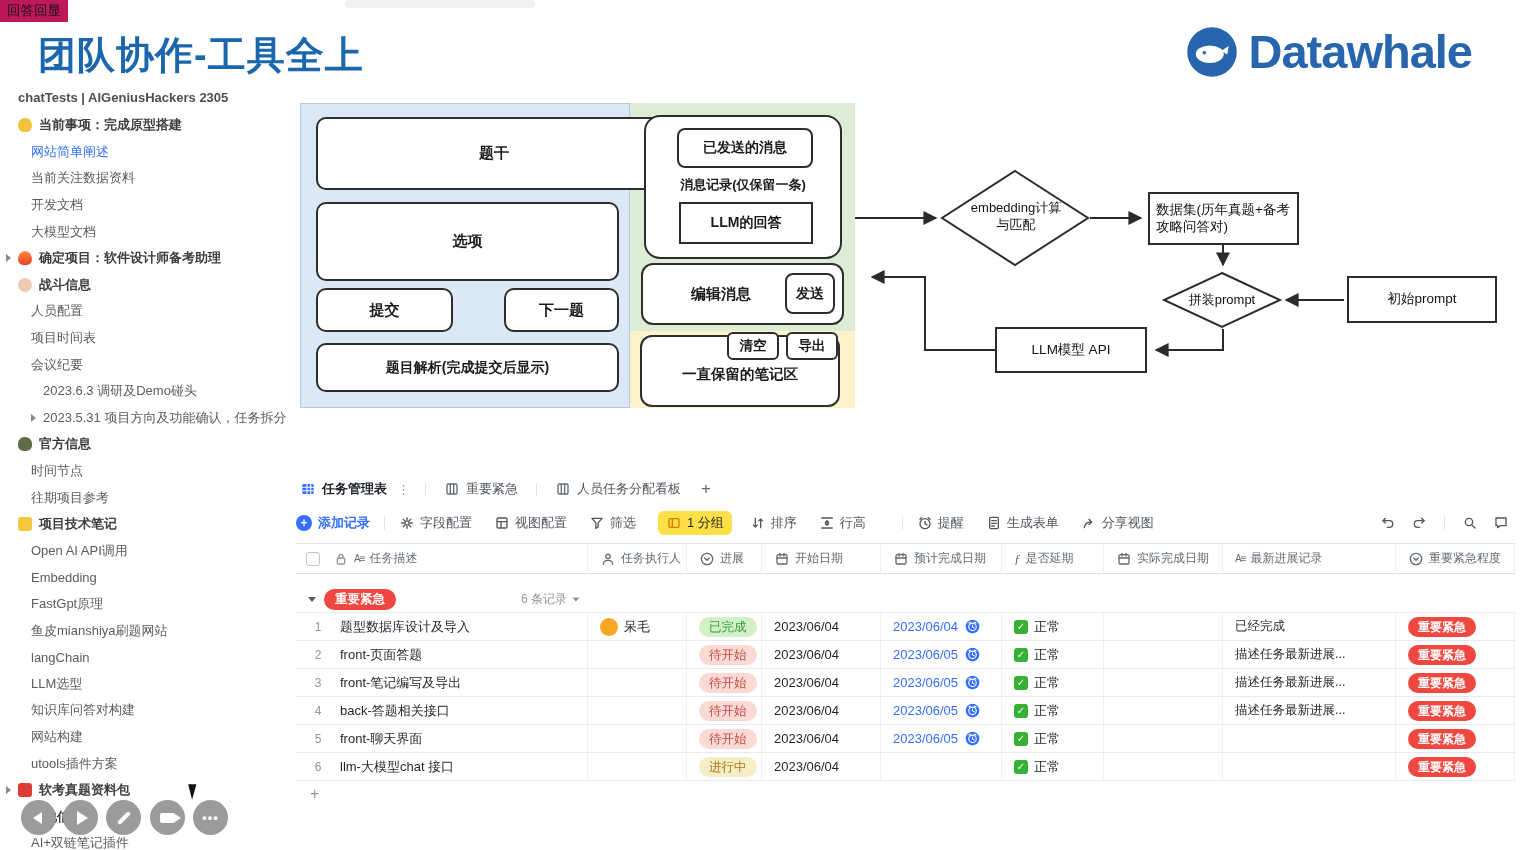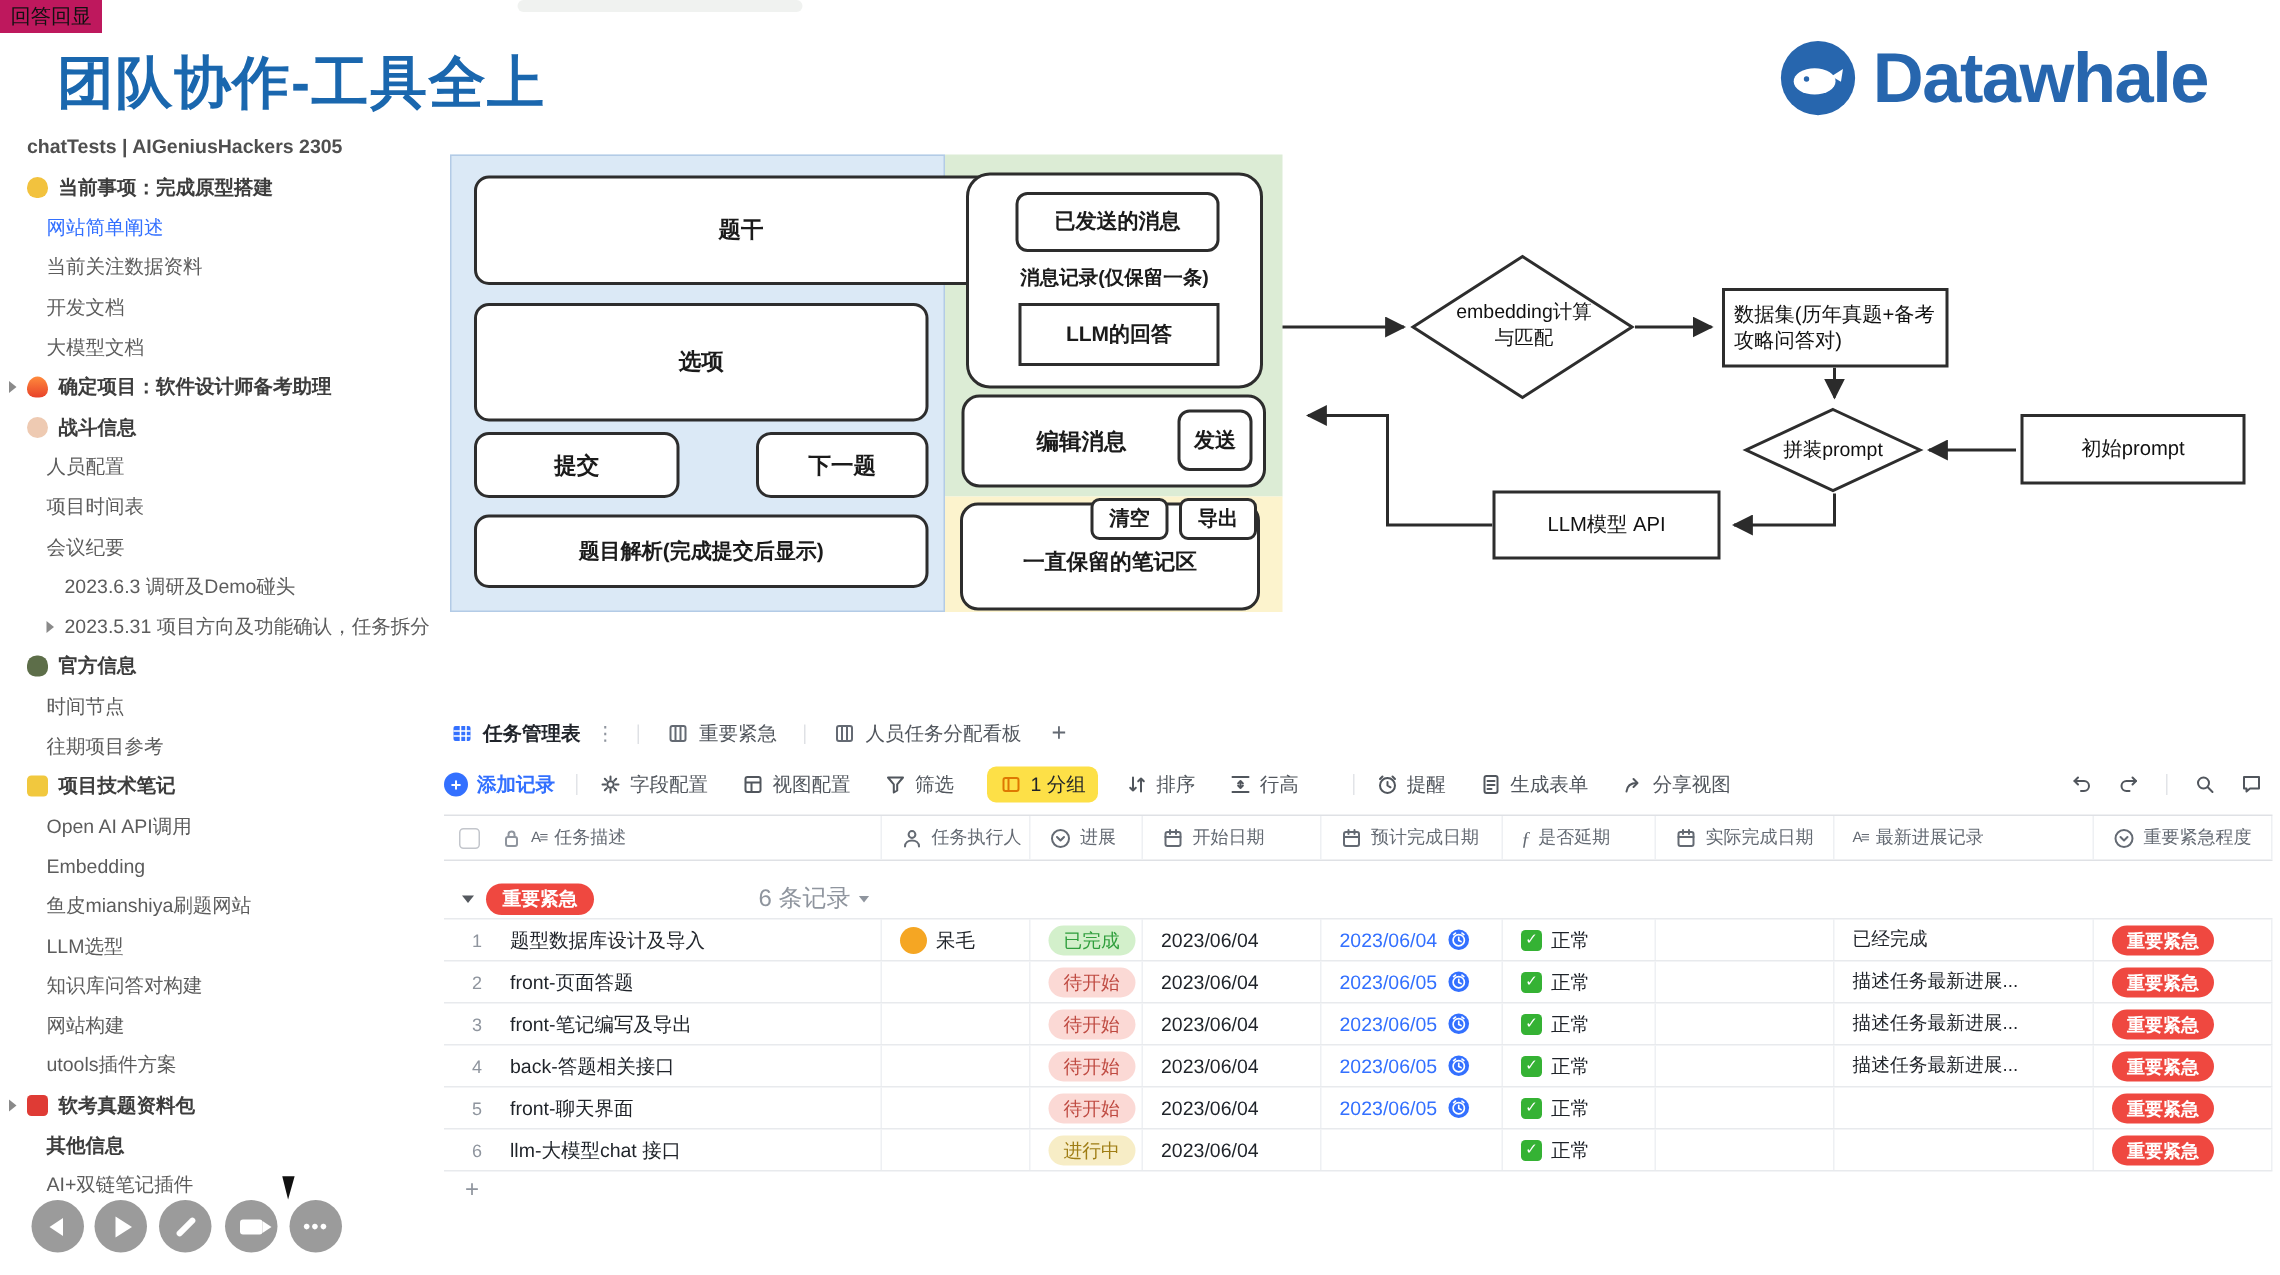--- a/index.html
+++ b/index.html
@@ -89,21 +89,21 @@
   #grid{position:absolute;left:296px;top:543px;width:1219px;font-size:13px;color:#1f2329}
   .hrow{display:grid;height:31px;border-top:1px solid #dfe1e5;border-bottom:1px solid #dfe1e5;color:#646a73;font-size:12px}
   .hcell{display:flex;align-items:center;gap:5px;padding-left:12px;border-right:1px solid #eef0f3;overflow:hidden;white-space:nowrap}
   .hcell.first{padding-left:10px}
   .checkbox{width:14px;height:14px;border:1.5px solid #c3c6cc;border-radius:3px;background:#fff;flex:none;cursor:pointer}
   .spacer{height:12px}
   .grow{position:relative;display:flex;align-items:center;height:27px;border-bottom:1px solid #e8eaed}
   .grp-first{width:292px;height:100%;display:flex;align-items:center;gap:8px;padding-left:12px;position:relative}
   .caret-d{width:0;height:0;border-top:5px solid #55595f;border-left:4.5px solid transparent;border-right:4.5px solid transparent;cursor:pointer}
   .grp-pill{background:#ef4840;color:#fff;font-size:12.5px;font-weight:700;height:21px;line-height:21px;border-radius:11px;padding:0 11px}
-  .grp-count{position:absolute;right:8px;display:flex;align-items:center;gap:5px;color:#8f959e;font-size:16px;cursor:pointer}
+  .grp-count{position:absolute;right:8px;display:flex;align-items:center;gap:5px;color:#8f959e;font-size:12px;cursor:pointer}
   .grp-count .caret-d{border-top-color:#8f959e;transform:scale(.85)}
   .trow{display:grid;height:28px;border-bottom:1px solid #e8eaed}
   .tcell{display:flex;align-items:center;padding-left:12px;border-right:1px solid #eef0f3;overflow:hidden;white-space:nowrap}
   .tcell.first{padding-left:0}
   .rownum{width:44px;text-align:center;color:#8f959e;font-size:12px;flex:none}
   .pill{height:20px;line-height:20px;border-radius:10px;padding:0 10px;font-size:12.5px}
   .pill.done{background:#d3f0cb;color:#2f9e3c}
   .pill.todo{background:#fbd9d5;color:#bf4a41}
   .pill.doing{background:#f7edc6;color:#9f7d14}
   .pill.prio{background:#ef4840;color:#fff;font-weight:700;font-size:12px}
@@ -319,21 +319,27 @@
         <span class="icn notebook"></span>
         <span class="lbl">项目技术笔记</span>
       </div>
       <div class="side-item lvl1">
         <span class="lbl">Open AI API调用</span>
       </div>
       <div class="side-item lvl1">
         <span class="lbl">Embedding</span>
       </div>
       <div class="side-item lvl1">
+        <span class="lbl">FastGpt原理</span>
+      </div>
+      <div class="side-item lvl1">
         <span class="lbl">鱼皮mianshiya刷题网站</span>
+      </div>
+      <div class="side-item lvl1">
+        <span class="lbl">langChain</span>
       </div>
       <div class="side-item lvl1">
         <span class="lbl">LLM选型</span>
       </div>
       <div class="side-item lvl1">
         <span class="lbl">知识库问答对构建</span>
       </div>
       <div class="side-item lvl1">
         <span class="lbl">网站构建</span>
       </div>

